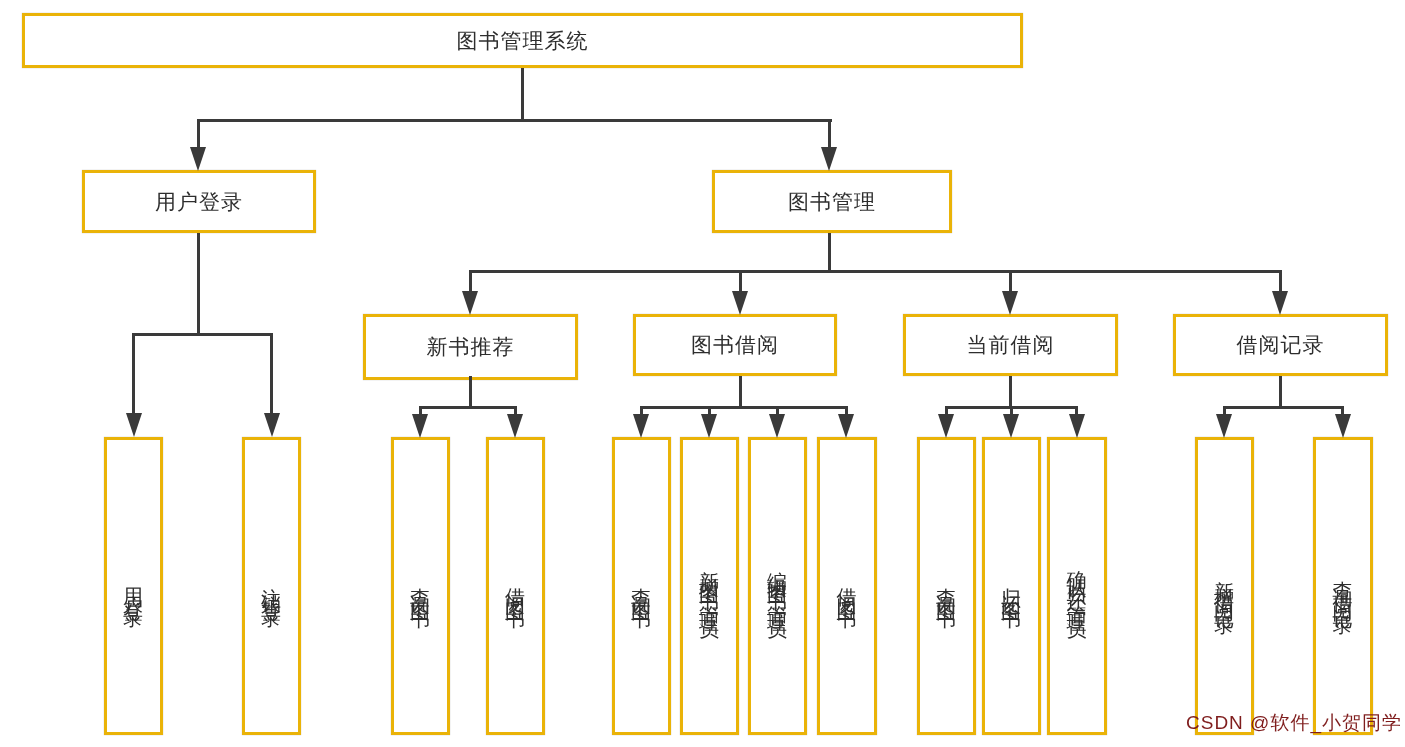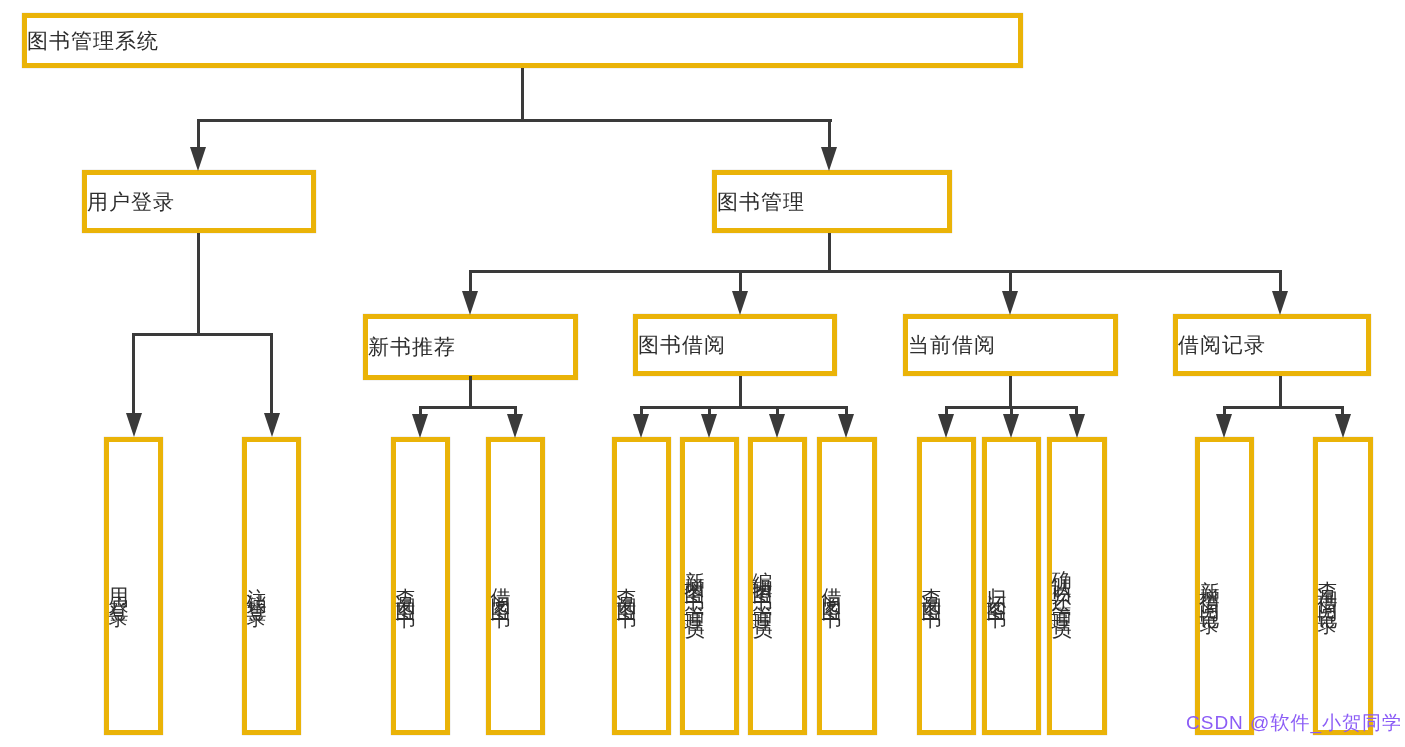--- a/index.html
+++ b/index.html
@@ -2,38 +2,38 @@
 <html><head>
 <meta charset="utf-8">
 <style>
   html,body{margin:0;padding:0;background:#ffffff;}
   .canvas{
     position:relative;width:1405px;height:747px;background:#ffffff;
     font-family:"Liberation Sans","DejaVu Sans",sans-serif;
     color:#2e2e2e;overflow:hidden;
   }
   .box{
-    position:absolute;background:#ffffff;border:5px solid #eab308;
-    display:flex;align-items:center;
+    position:absolute;background:#ffffff;border:3px solid #eab308;
+    display:flex;align-items:center;justify-content:center;
     box-sizing:border-box;box-shadow:0 0 1px rgba(60,60,60,.35);
   }
   .box .lbl{font-size:21px;letter-spacing:1px;white-space:nowrap;}
   .box.v .lbl{
     writing-mode:vertical-rl;text-orientation:mixed;
     font-size:20px;letter-spacing:7px;line-height:1;white-space:normal;
   }
   .vl,.hl{position:absolute;background:#3a3a3a;}
   .ar{
     position:absolute;width:0;height:0;
     border-left:8px solid transparent;border-right:8px solid transparent;
     border-top:24px solid #3a3a3a;
   }
   .watermark{
     position:absolute;left:1186px;top:710px;z-index:9;
-    font-size:19px;color:#8b5cf6;letter-spacing:1px;white-space:nowrap;
+    font-size:19px;color:#7f1d1d;letter-spacing:1px;white-space:nowrap;
   }
 </style>
 </head>
 <body>
 
 <div class="canvas">
 
   <div class="box" style="left:22px;top:13px;width:1001px;height:55px">
     <span class="lbl">图书管理系统</span>
   </div>
@@ -47,21 +47,21 @@
 
   <div class="box" style="left:363px;top:314px;width:215px;height:66px">
     <span class="lbl">新书推荐</span>
   </div>
   <div class="box" style="left:633px;top:314px;width:204px;height:62px">
     <span class="lbl">图书借阅</span>
   </div>
   <div class="box" style="left:903px;top:314px;width:215px;height:62px">
     <span class="lbl">当前借阅</span>
   </div>
-  <div class="box" style="left:1173px;top:314px;width:198px;height:62px">
+  <div class="box" style="left:1173px;top:314px;width:215px;height:62px">
     <span class="lbl">借阅记录</span>
   </div>
 
   <div class="box v" style="left:104px;top:437px;width:59px;height:298px">
     <span class="lbl">用户登录</span>
   </div>
   <div class="box v" style="left:242px;top:437px;width:59px;height:298px">
     <span class="lbl">注销登录</span>
   </div>
   <div class="box v" style="left:391px;top:437px;width:59px;height:298px">

